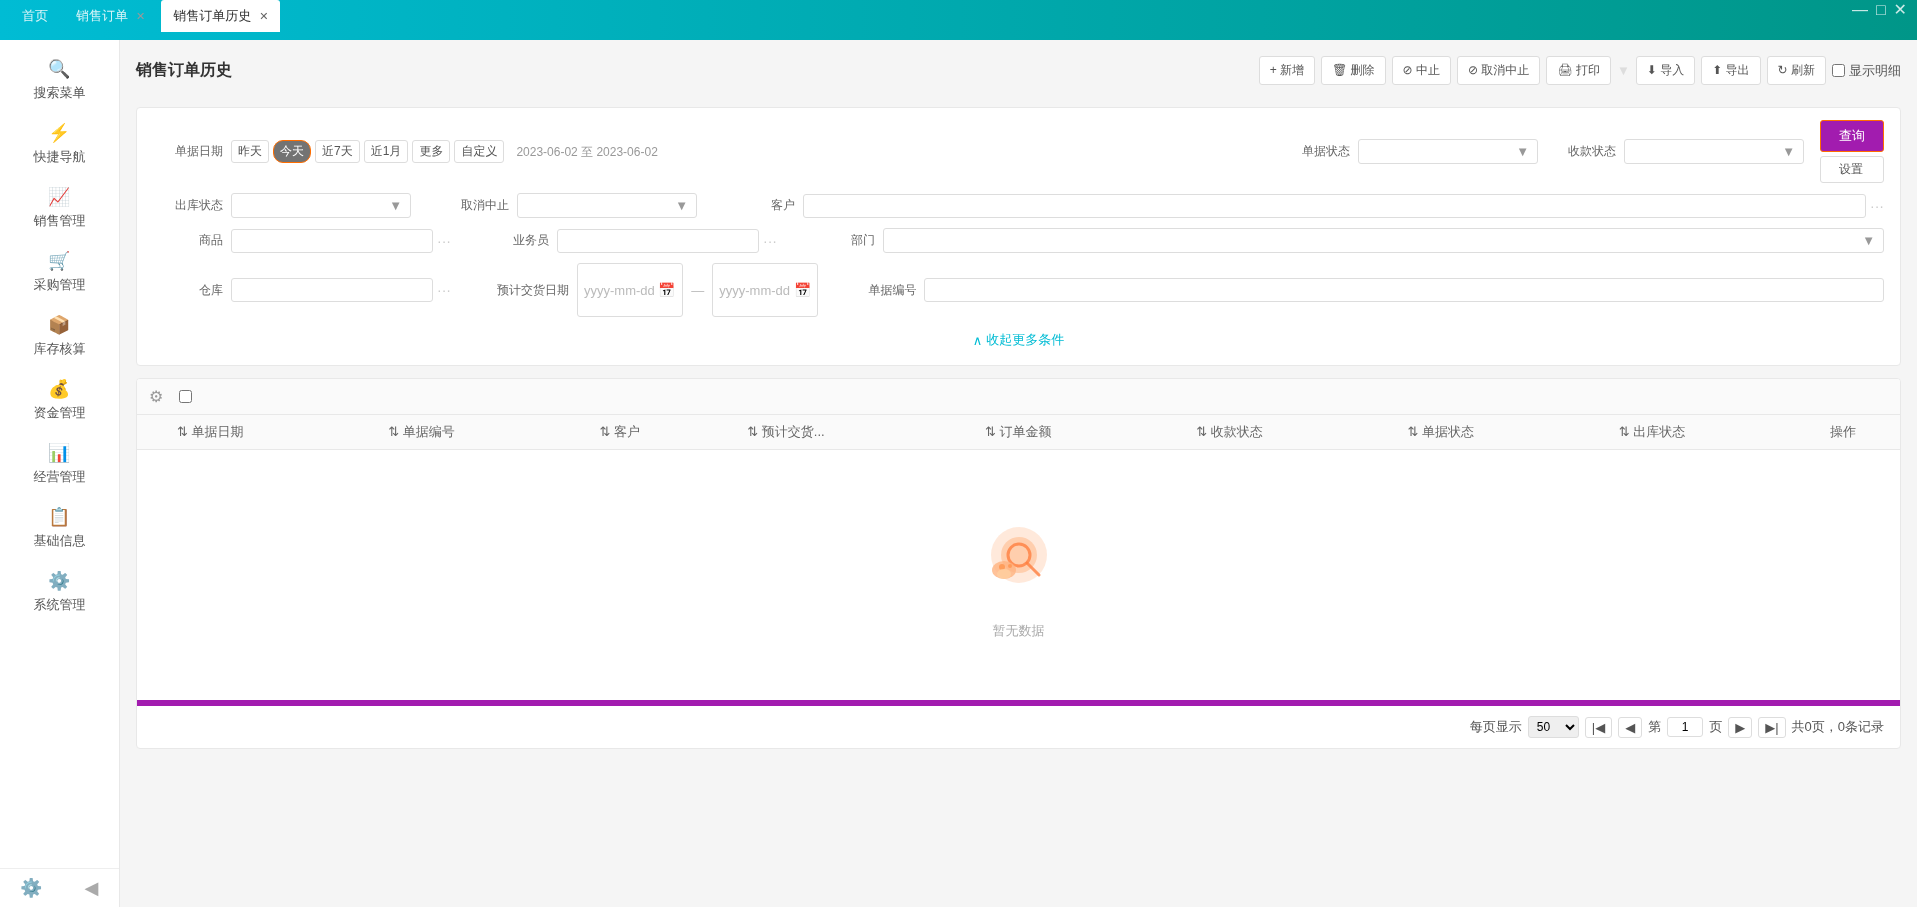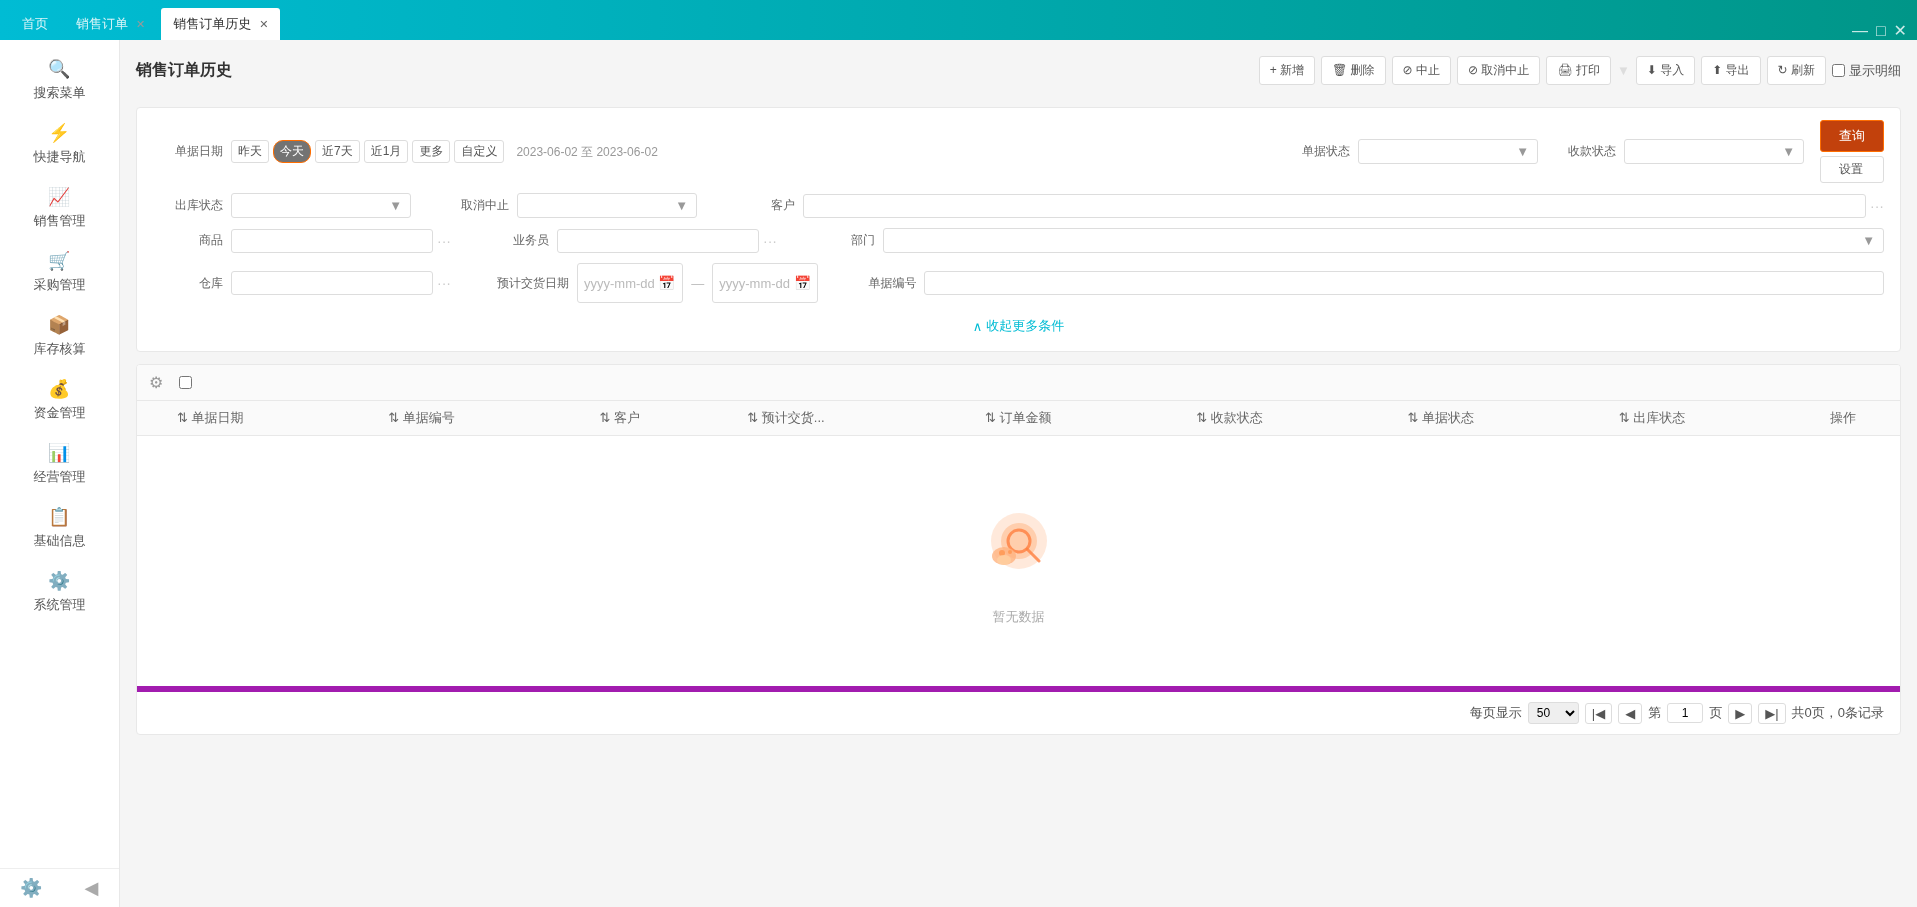--- a/index.html
+++ b/index.html
@@ -3,21 +3,21 @@
   <meta charset="utf-8">
   <style>
     * { box-sizing: border-box; margin: 0; padding: 0; font-family: 'Microsoft YaHei', Arial, sans-serif; font-size: 13px; }
     body { display: flex; flex-direction: column; height: 907px; overflow: hidden; background: #f5f5f5; }
 
     
     .top-bar {
       height: 40px;
       background: linear-gradient(90deg, #00bcd4, #009688);
       display: flex;
-      align-items: flex-end;
+      align-items: flex-start;
       padding: 0 10px;
       gap: 4px;
     }
     .tab-item {
       display: flex; align-items: center; gap: 4px;
       padding: 4px 12px;
       border-radius: 3px 3px 0 0;
       cursor: pointer;
       color: rgba(255,255,255,0.85);
       font-size: 13px;
@@ -94,21 +94,21 @@
     .toolbar-btn {
       display: flex; align-items: center; gap: 3px;
       padding: 5px 10px;
       border: 1px solid #ddd;
       background: #fff;
       border-radius: 3px;
       cursor: pointer;
       color: #555;
       font-size: 12px;
     }
-    .toolbar-btn.primary { background: #c2410c; color: #fff; border-color: #ff6d00; }
+    .toolbar-btn.primary { background: #a21caf; color: #fff; border-color: #ff6d00; }
     .display-toggle { display: flex; align-items: center; gap: 4px; font-size: 12px; color: #555; cursor: pointer; }
 
     
     .filter-panel {
       background: #fff;
       border: 1px solid #e8e8e8;
       border-radius: 4px;
       padding: 12px 16px;
       margin-bottom: 12px;
     }
@@ -184,21 +184,21 @@
       cursor: pointer;
       font-size: 12px;
       padding: 4px;
     }
     .date-input-wrap {
       display: flex;
       align-items: center;
       gap: 4px;
       border: 1px solid #ddd;
       border-radius: 3px;
-      padding: 11px 6px;
+      padding: 18px 6px;
       background: #fff;
       font-size: 12px;
       color: #bbb;
       text-align: center;
     }
     .cal-icon { font-size: 14px; color: #bbb; }
 
     
     .table-container {
       background: #fff;

